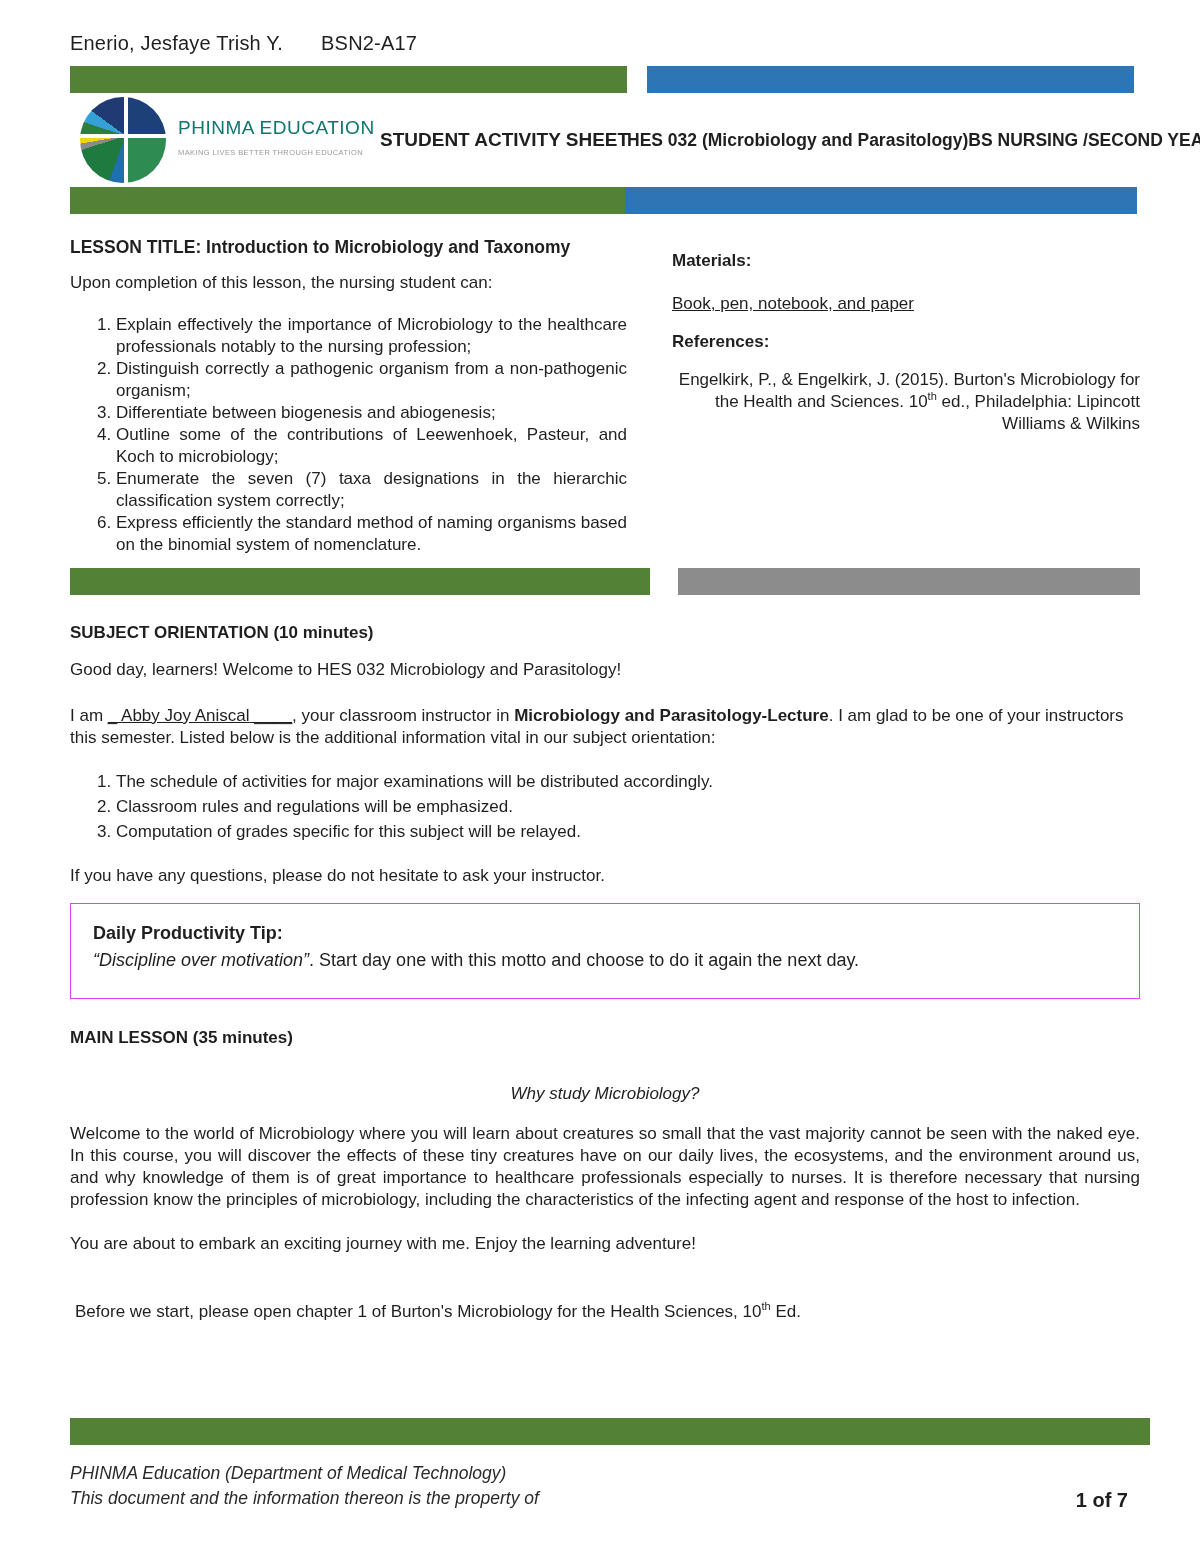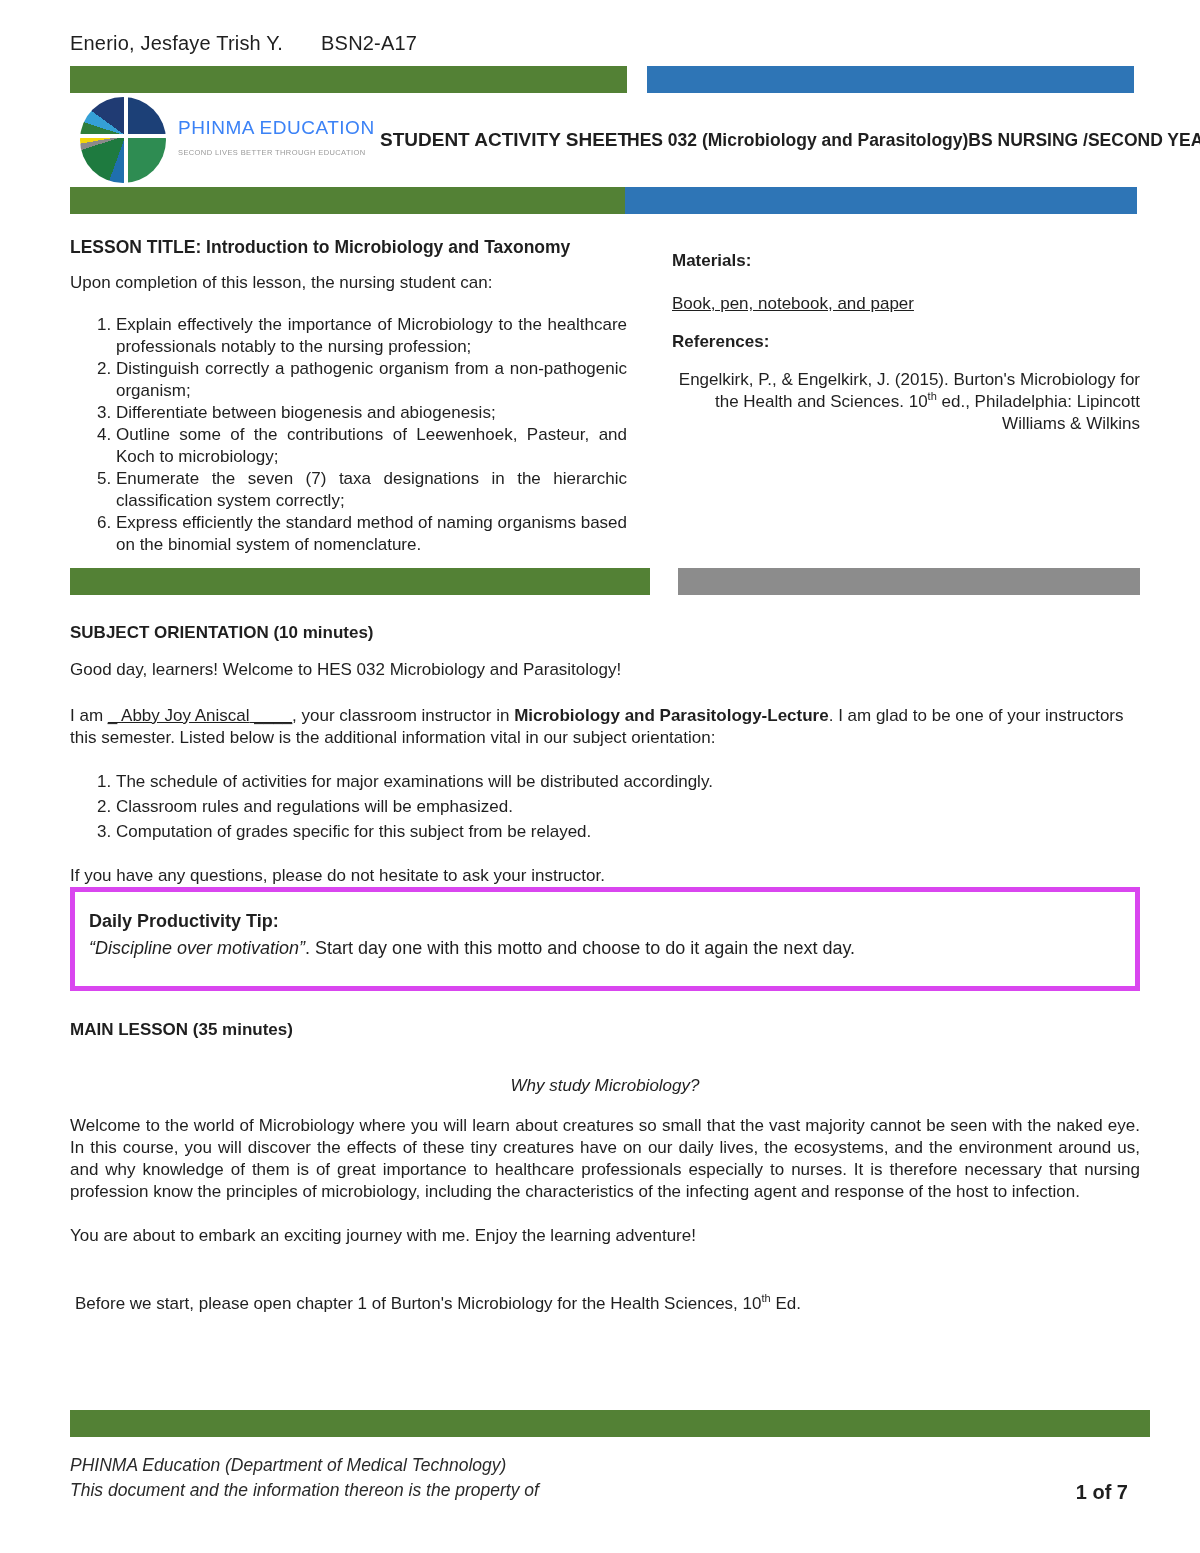--- a/index.html
+++ b/index.html
@@ -46,21 +46,21 @@
         #2e8c52 90deg 180deg,
         #1f6fae 180deg 200deg,
         #1e7a3f 200deg 252deg,
         #8a8a8a 252deg 260deg,
         #f2d60a 260deg 270deg,
         #2e7d3c 270deg 288deg,
         #35a0d6 288deg 306deg,
         #203b73 306deg 360deg);
   }
   .brand-block { margin-left: 12px; width: 170px; }
-  .brand-name { font-size: 19px; color: #3b82f6; letter-spacing: 0.5px; white-space: nowrap; }
+  .brand-name { font-size: 19px; color: #0f766e; letter-spacing: 0.5px; white-space: nowrap; }
   .brand-tagline { font-size: 7.5px; color: #9a9a9a; letter-spacing: 0.4px; margin-top: 3px; white-space: nowrap; }
   .sheet-title { font-weight: bold; font-size: 19px; margin-left: 32px; white-space: nowrap; }
 
   .header-right { flex: 1; display: flex; flex-direction: row; align-items: flex-end; justify-content: center; padding-right: 6px; }
   .header-right div { font-weight: bold; font-size: 17.5px; line-height: 34px; white-space: nowrap; }
 
   
   .content-cols { display: flex; }
   .col-left { width: 557px; }
   .col-right { margin-left: 45px; width: 468px; }
@@ -78,21 +78,21 @@
   .section-heading { font-weight: bold; margin-top: 27px; }
   .greeting { margin-top: 15px; }
   .iam-para { margin-top: 24px; }
   .blank-name { text-decoration: underline; }
   .bold { font-weight: bold; }
   ol.orientation { margin-top: 22px; padding-left: 46px; }
   ol.orientation li { margin-bottom: 3px; }
   .questions-note { margin-top: 22px; }
 
   
-  .tip-box { border: 5px solid #d946ef; padding: 16px 22px 24px 14px; }
+  .tip-box { margin-top: 16px; border: 1px solid #d946ef; padding: 16px 22px 24px 22px; }
   .tip-label { font-weight: bold; font-size: 18px; line-height: 26px; }
   .tip-line { font-size: 18px; line-height: 28px; }
   .tip-quote { font-style: italic; }
 
   
   .main-heading { font-weight: bold; margin-top: 28px; }
   .why-question { font-style: italic; margin-top: 34px; text-align: center; }
   .main-para { margin-top: 18px; text-align: justify; }
   .adventure { margin-top: 22px; }
   .before-start { margin-top: 46px; padding-left: 5px; }
@@ -116,21 +116,21 @@
     <div class="bar green"></div>
     <div class="gap"></div>
     <div class="bar blue"></div>
   </div>
 
   <div class="header-row">
     <div class="header-left">
       <div class="logo-circle"></div>
       <div class="brand-block">
         <div class="brand-name">PHINMA EDUCATION</div>
-        <div class="brand-tagline">SECOND LIVES BETTER THROUGH EDUCATION</div>
+        <div class="brand-tagline">MAKING LIVES BETTER THROUGH EDUCATION</div>
       </div>
       <div class="sheet-title">STUDENT ACTIVITY SHEET</div>
     </div>
     <div class="header-right">
       <div>HES 032 (Microbiology and Parasitology)</div>
       <div>BS NURSING /SECOND YEAR</div>
       <div>Session # 1</div>
     </div>
   </div>
 
@@ -169,21 +169,21 @@
   <div class="section-heading">SUBJECT ORIENTATION (10 minutes)</div>
   <div class="greeting">Good day, learners! Welcome to HES 032  Microbiology and Parasitology!</div>
 
   <div class="iam-para">
     <span>I am </span><span class="blank-name"><span>_ </span><span>Abby Joy Aniscal</span><span> ____</span></span><span>, your classroom instructor in </span><span class="bold">Microbiology and Parasitology-Lecture</span><span>. I am glad to be one of your instructors this semester. Listed below is the additional information vital in our subject orientation:</span>
   </div>
 
   <ol class="orientation">
     <li>The schedule of activities for major examinations will be distributed accordingly.</li>
     <li>Classroom rules and regulations will be emphasized.</li>
-    <li>Computation of grades specific for this subject from be relayed.</li>
+    <li>Computation of grades specific for this subject will be relayed.</li>
   </ol>
 
   <div class="questions-note">If you have any questions, please do not hesitate to ask your instructor.</div>
 
   <div class="tip-box">
     <div class="tip-label"><span class="bold">Daily Productivity Tip</span><span>:</span></div>
     <div class="tip-line"><span class="tip-quote">“Discipline over motivation”</span><span>. Start day one with this motto and choose to do it again the next day.</span></div>
   </div>
 
   <div class="section-heading main-heading">MAIN LESSON (35 minutes)</div>

